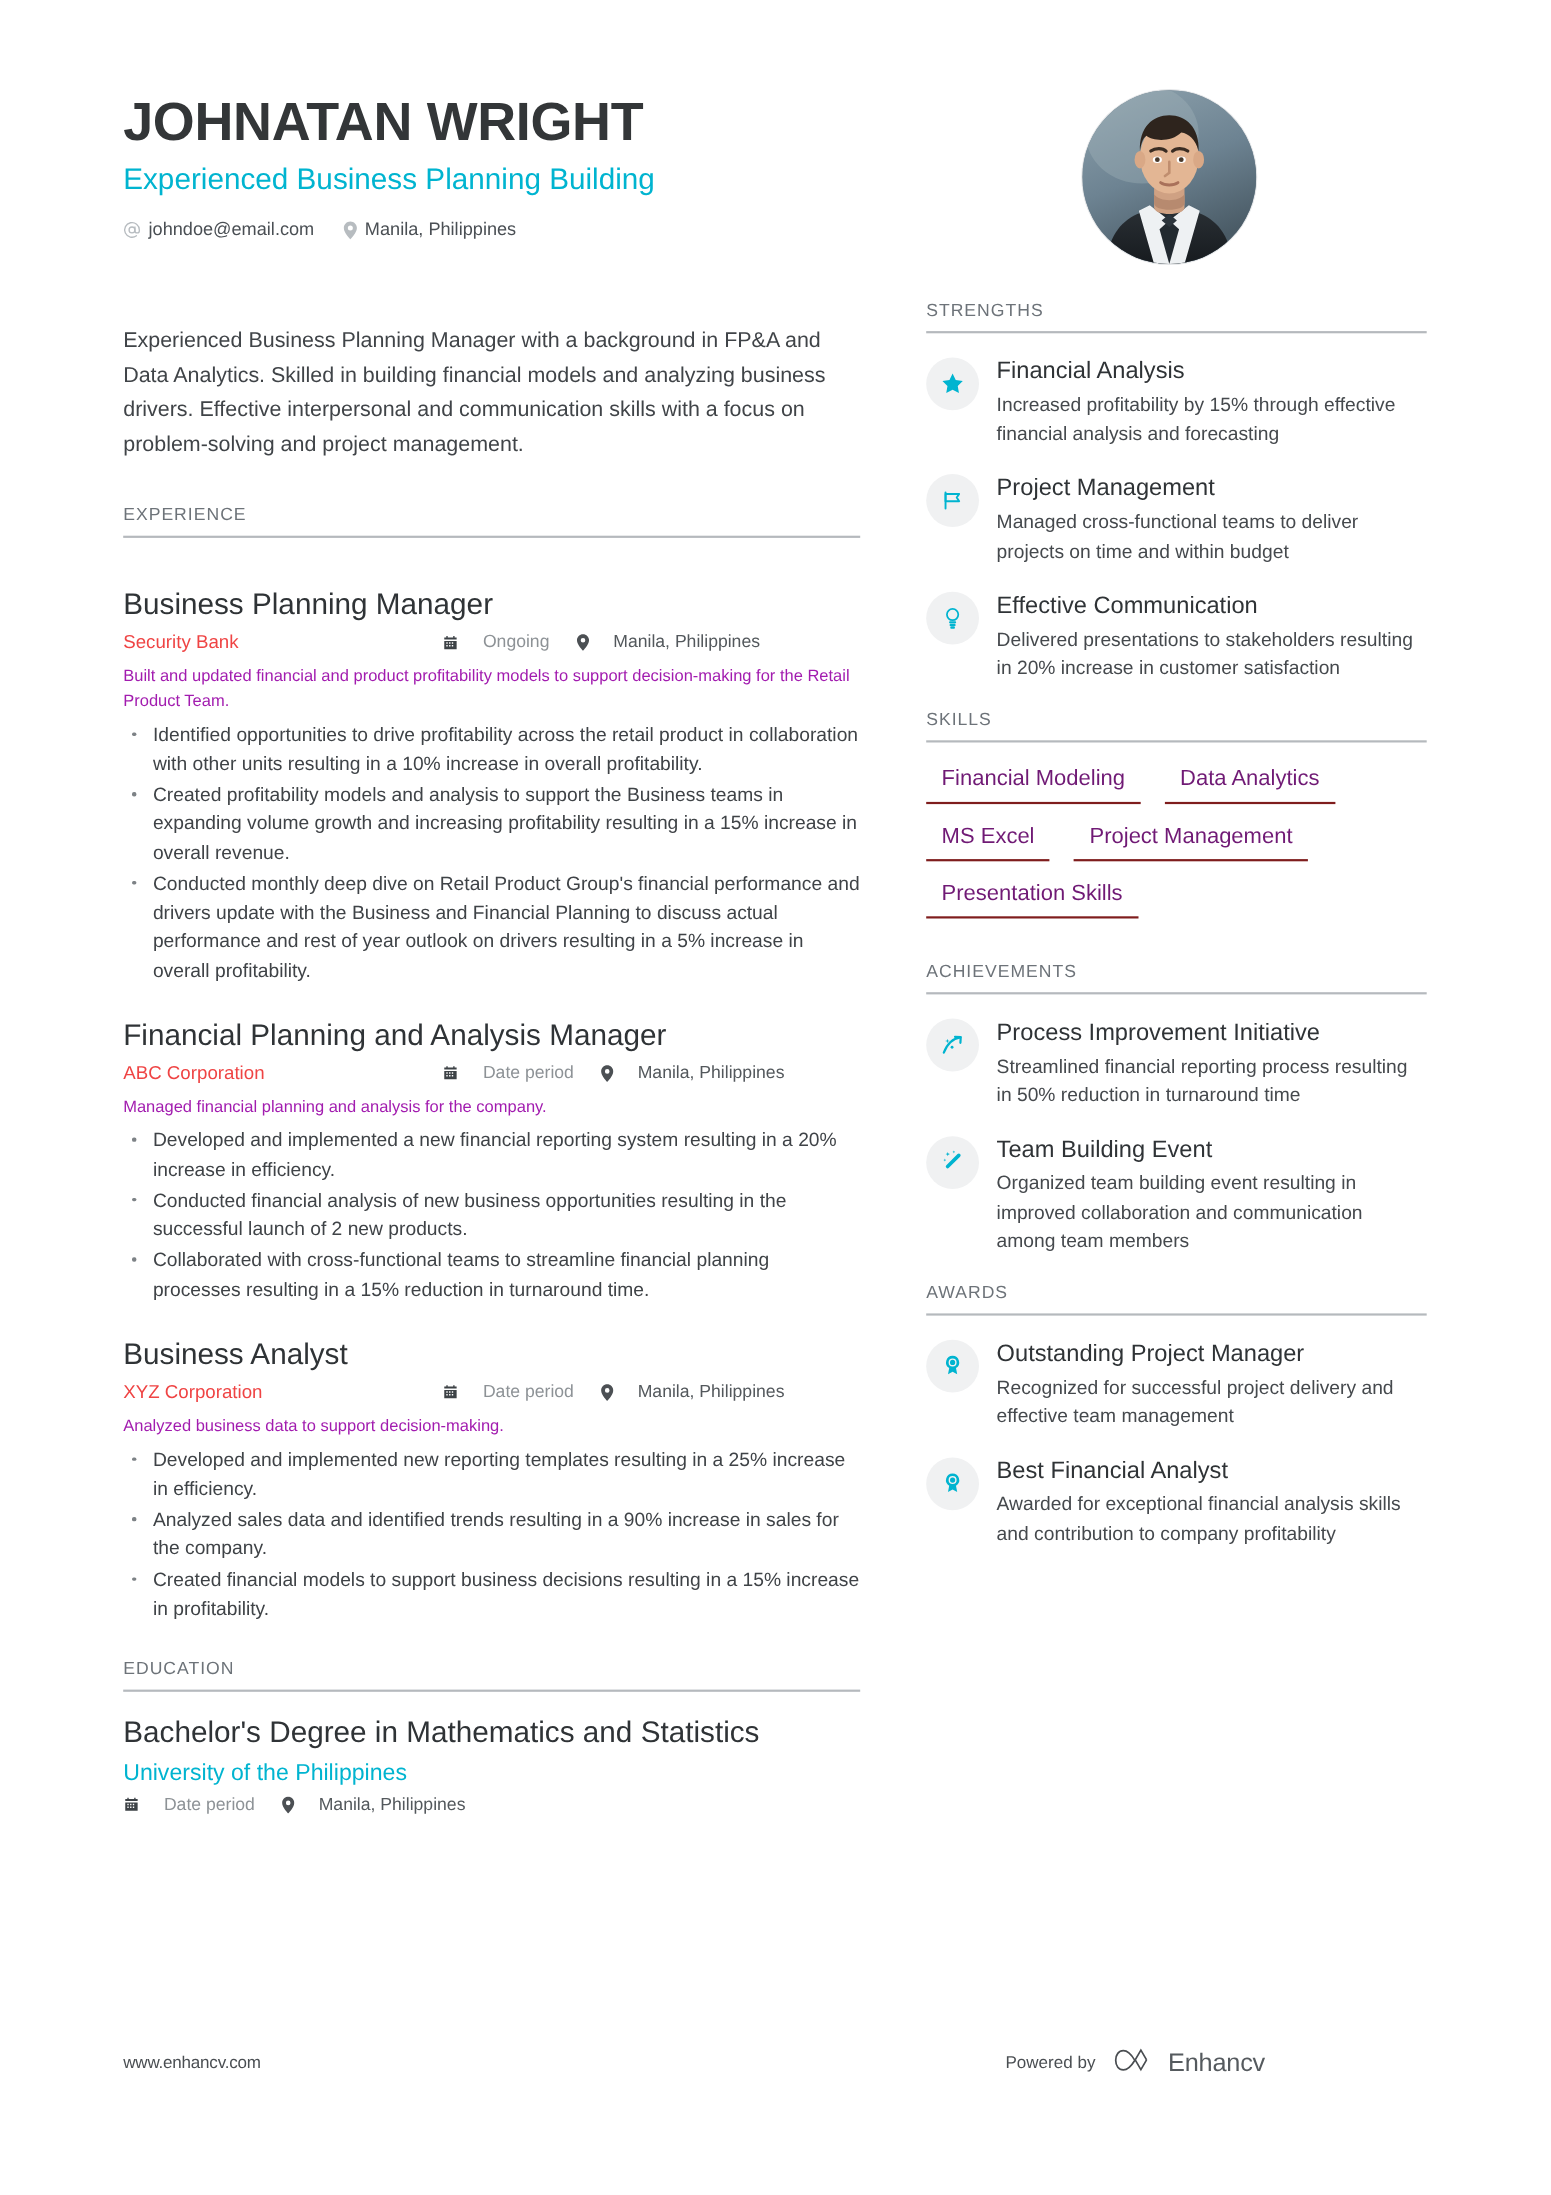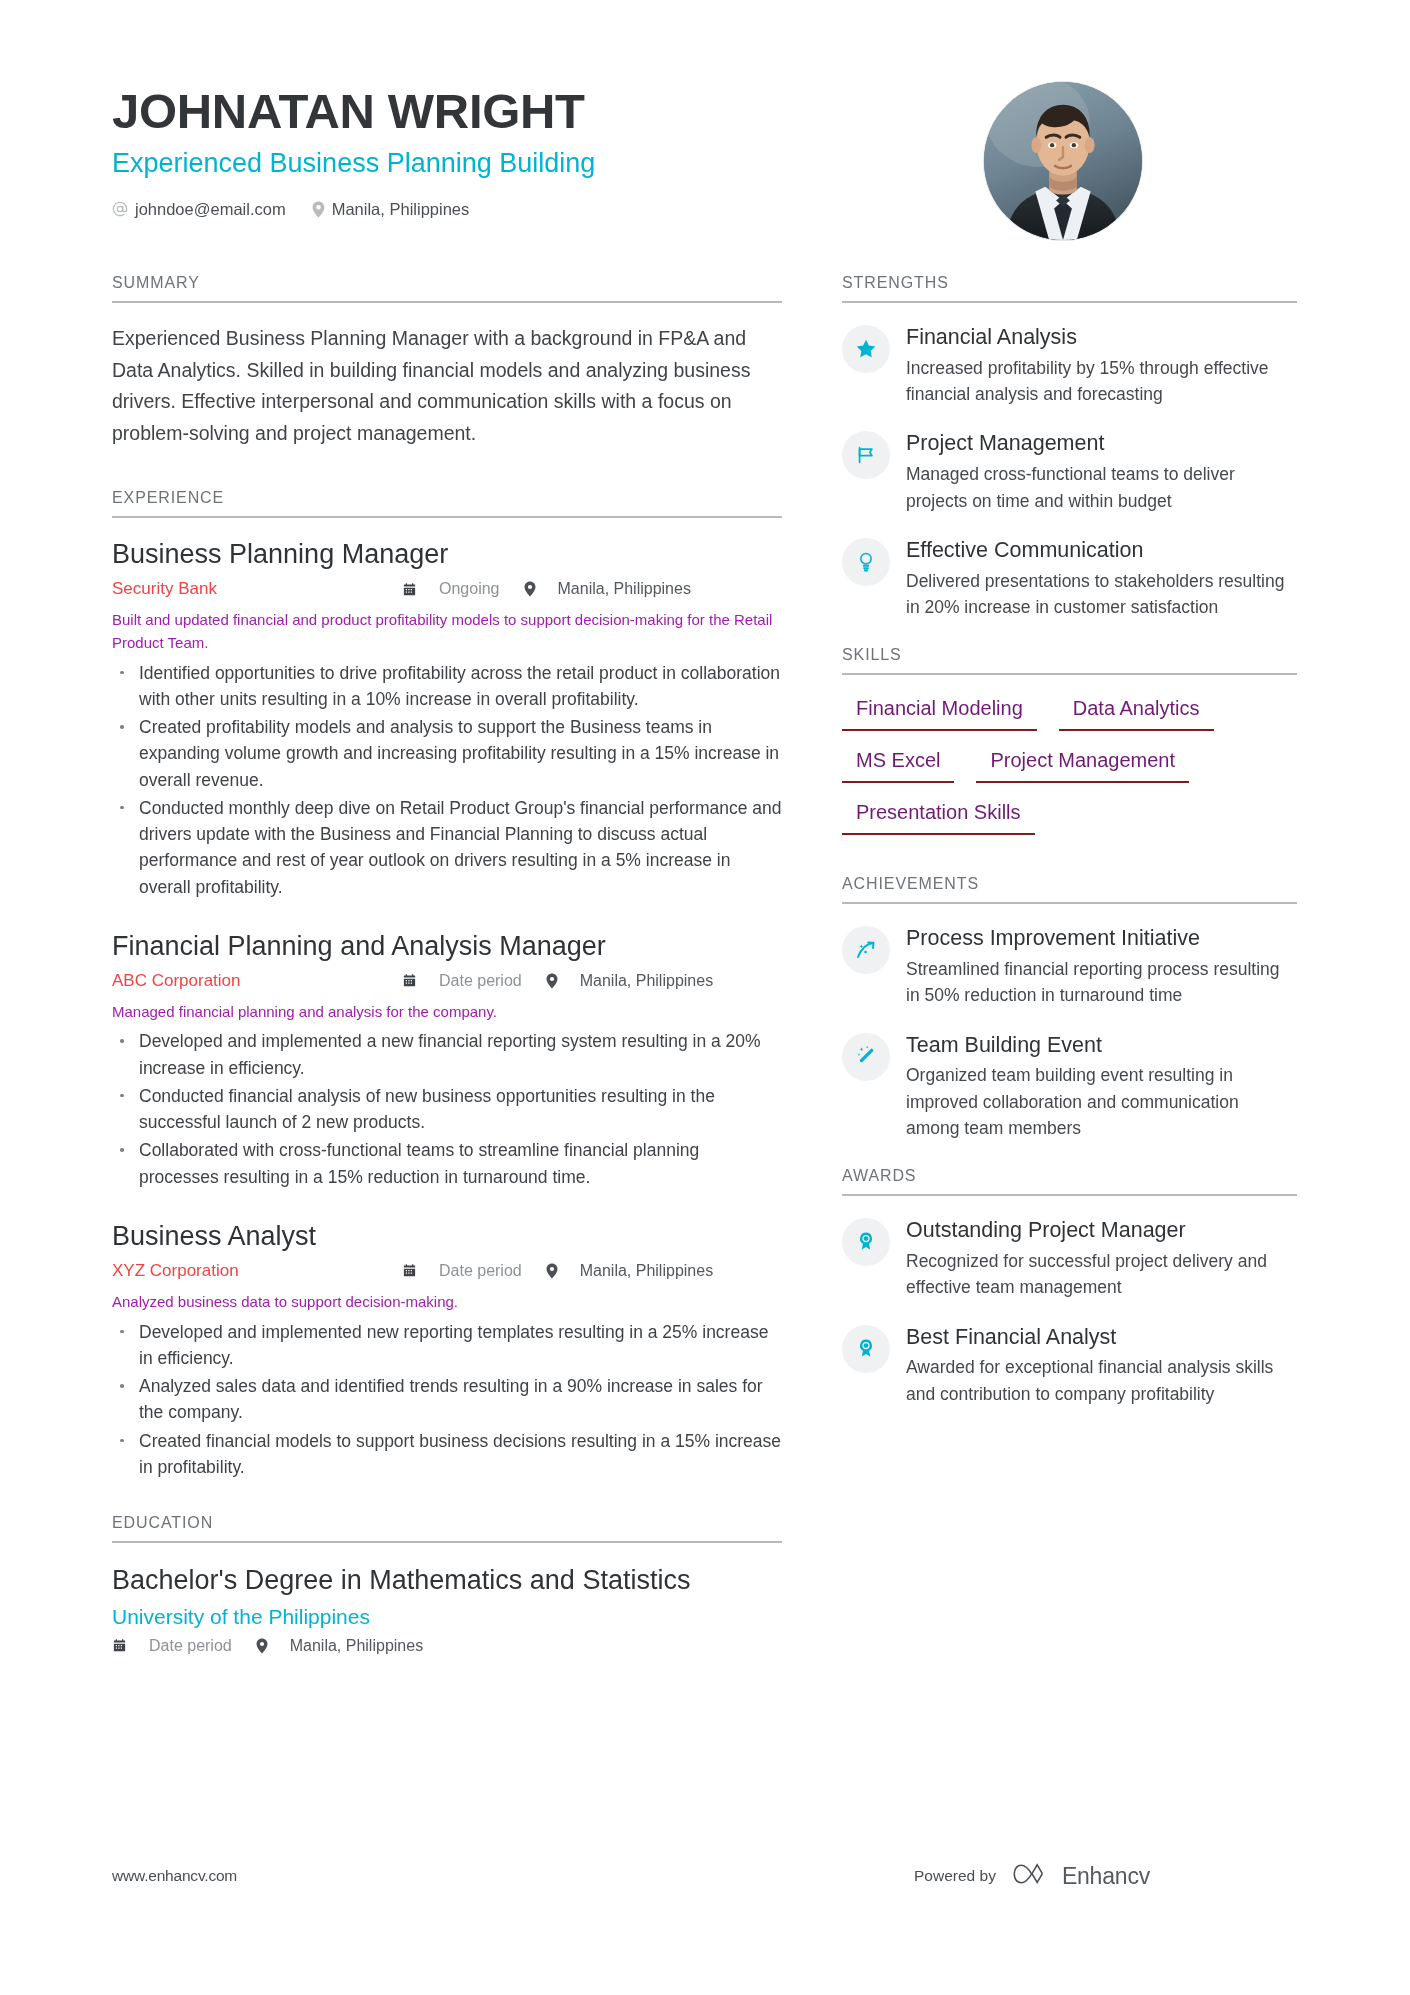--- a/index.html
+++ b/index.html
@@ -99,20 +99,21 @@
   }
 
   
   .exp-item { margin-bottom: 30px; }
   .exp-item:last-child { margin-bottom: 8px; }
   .exp-role {
     font-size: 27px;
     color: #2f3336;
     font-weight: 400;
     line-height: 1.25;
+    margin-top: 24px;
   }
   .exp-meta {
     display: flex;
     align-items: center;
     margin-top: 7px;
   }
   .exp-company {
     font-size: 17px;
     color: #ef4444;
     flex: 0 0 auto;
@@ -340,21 +341,20 @@
         <path d="M72 85c4 3 12 3 16 0" stroke="#a9715a" stroke-width="2.6" fill="none" stroke-linecap="round"></path>
       </svg>
     </div>
   </div>
 
   <div class="columns">
 
     <div class="col-left">
 
       <div class="section">
-        <div class="section-title">SUMMARY</div>
         <div class="section-body">
           <p class="summary-text">Experienced Business Planning Manager with a background in FP&amp;A and Data Analytics. Skilled in building financial models and analyzing business drivers. Effective interpersonal and communication skills with a focus on problem-solving and project management.</p>
         </div>
       </div>
 
       <div class="spacer-lg"></div>
 
       <div class="section">
         <div class="section-title">EXPERIENCE</div>
         <div class="section-body">

